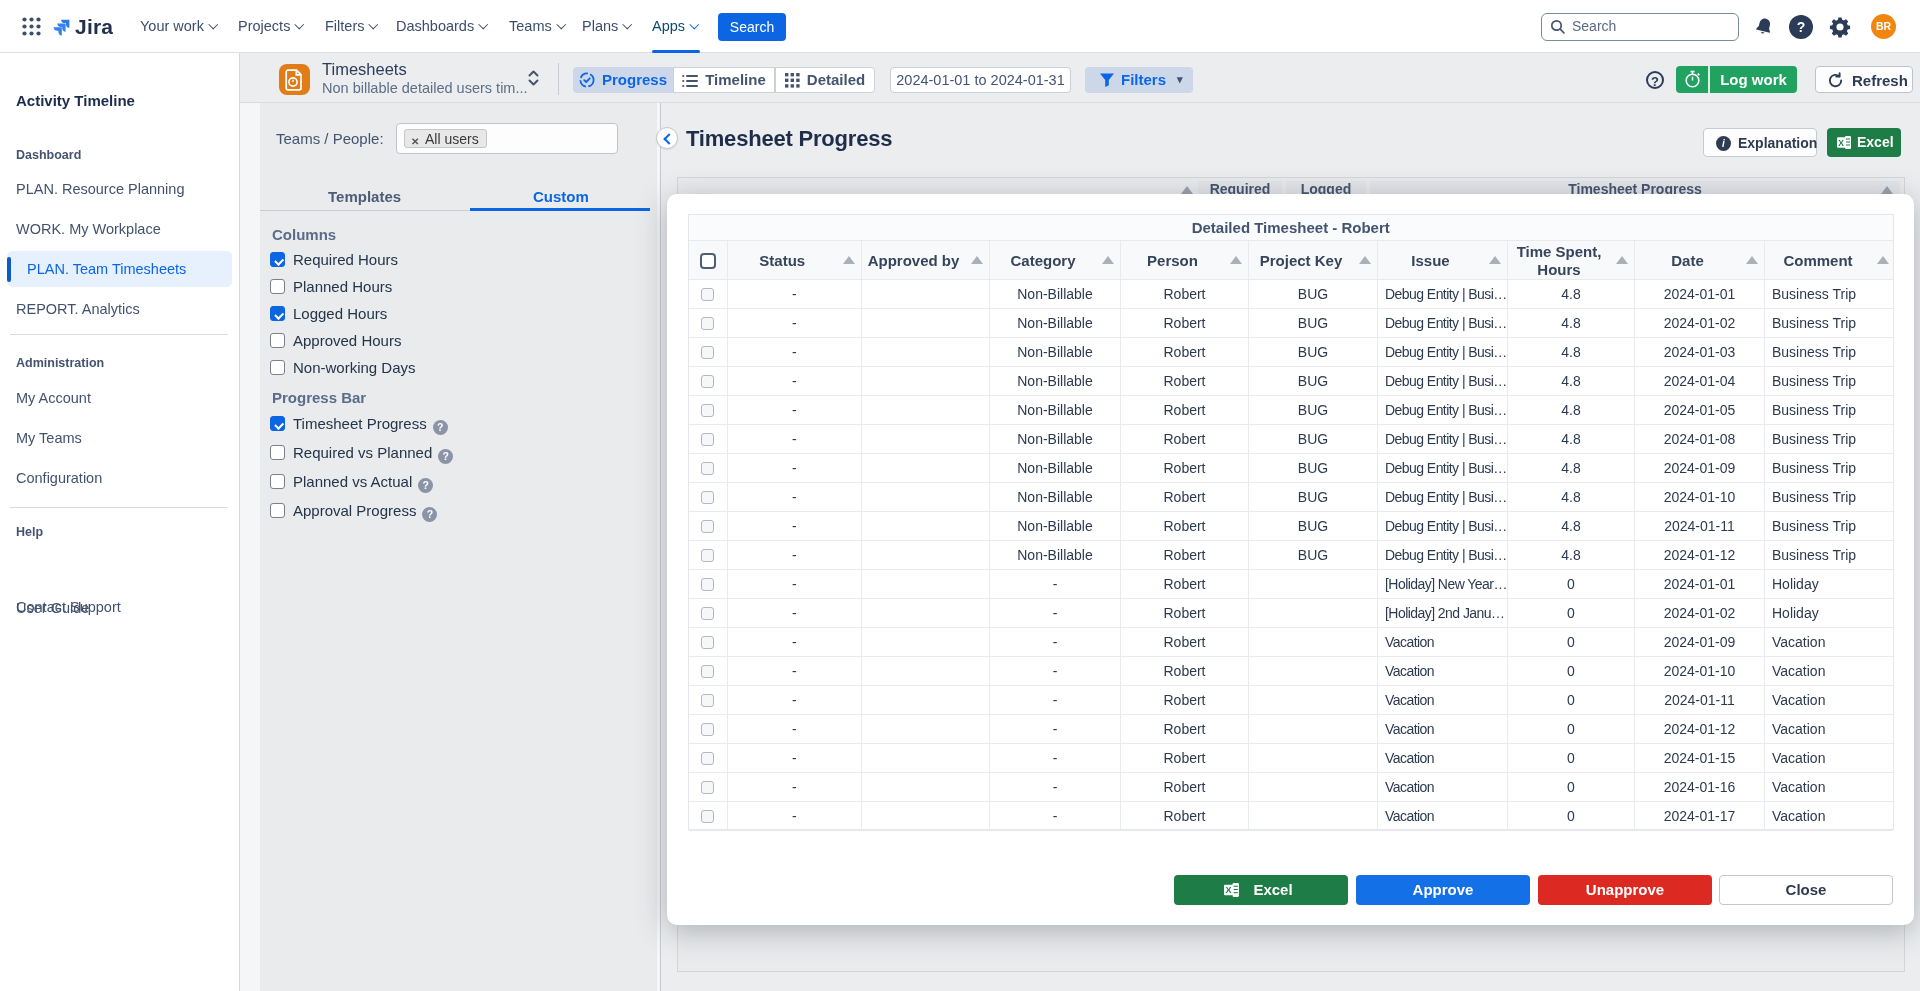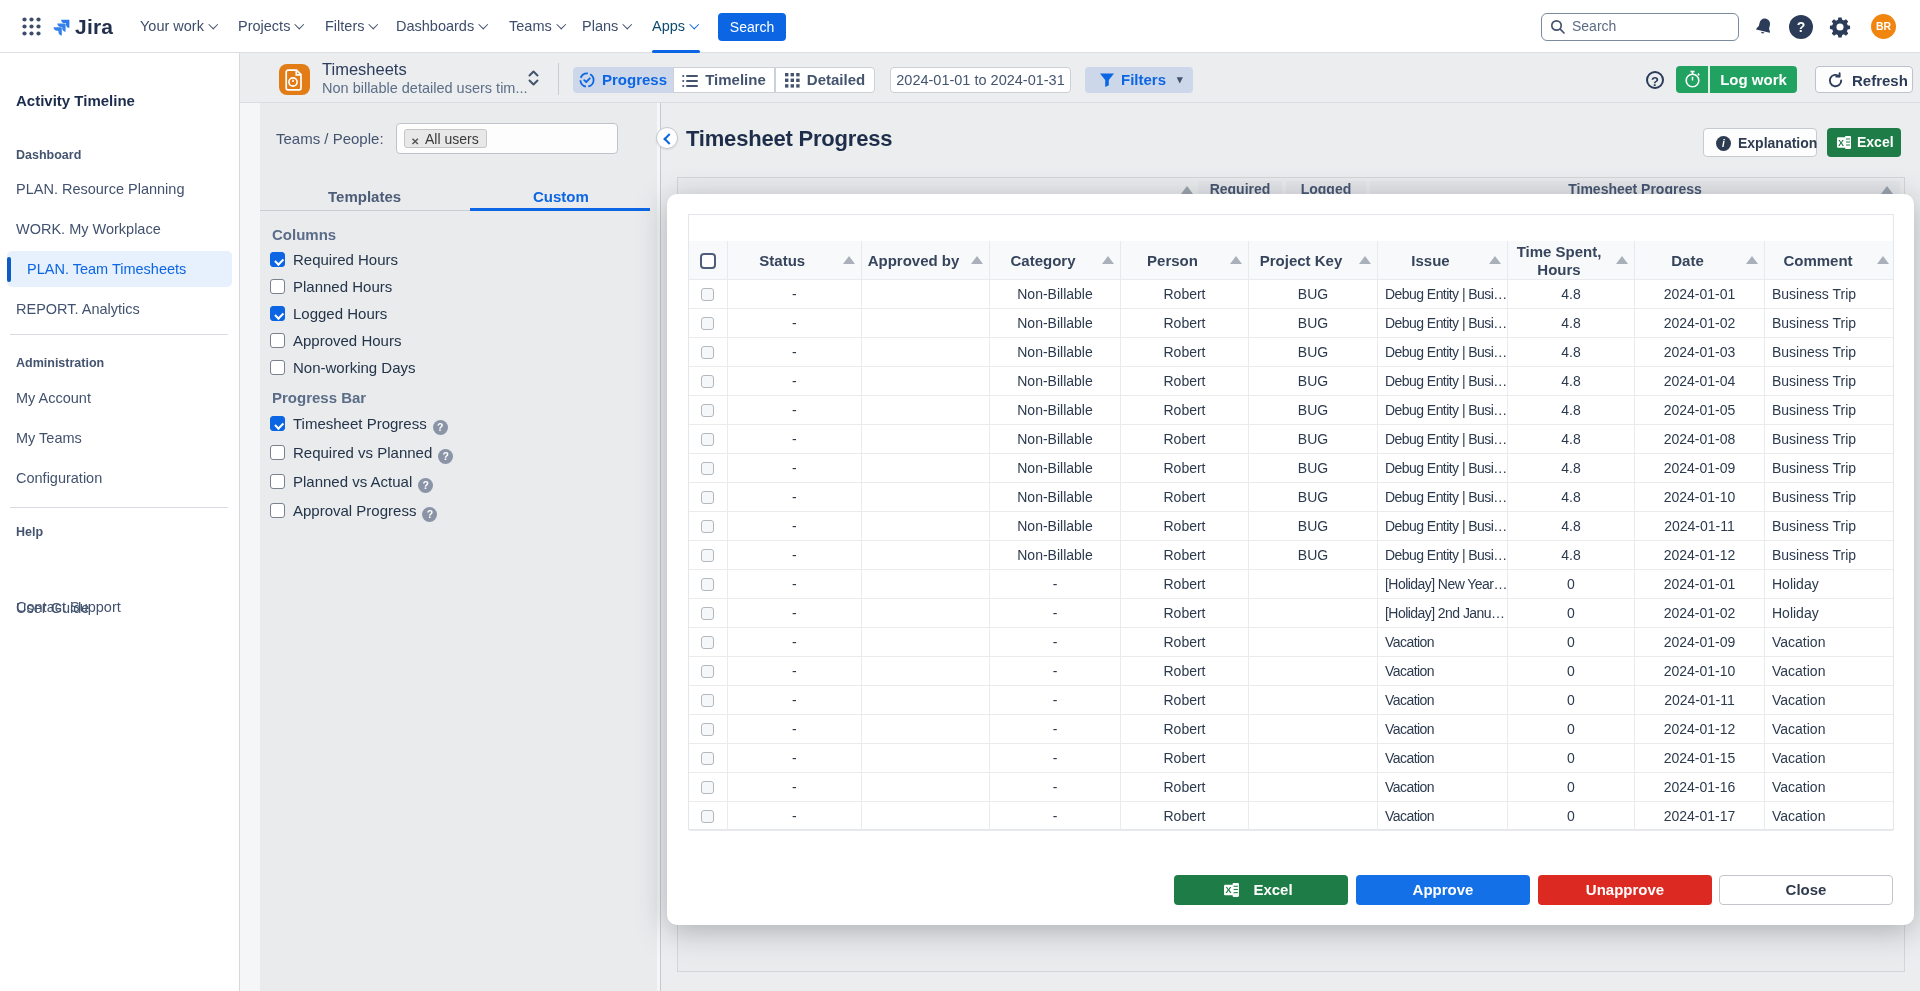--- a/index.html
+++ b/index.html
@@ -311,20 +311,21 @@
     <div class="garr" style="left:503px;"></div>
     <div class="ghead" style="left:520px;width:84px;">Required</div>
     <div class="ghead" style="left:608px;width:80px;">Logged</div>
     <div class="ghead" style="left:692px;width:530px;">Timesheet Progress</div>
     <div class="garr" style="left:1203px;"></div>
   </div>
 </div>
 
 <div id="modal">
   <div id="mtable">
+    <div id="caption">Detailed Timesheet - Robert</div>
     <div id="mhead">
         <div class="hcell" style="left:38.0px;width:134.5px;">
           <span class="hlbl">Status</span>
           <span class="sarr"></span>
         </div>
         <div class="hcell" style="left:172.5px;width:128px;">
           <span class="hlbl">Approved by</span>
           <span class="sarr"></span>
         </div>
         <div class="hcell" style="left:300.5px;width:131px;">

